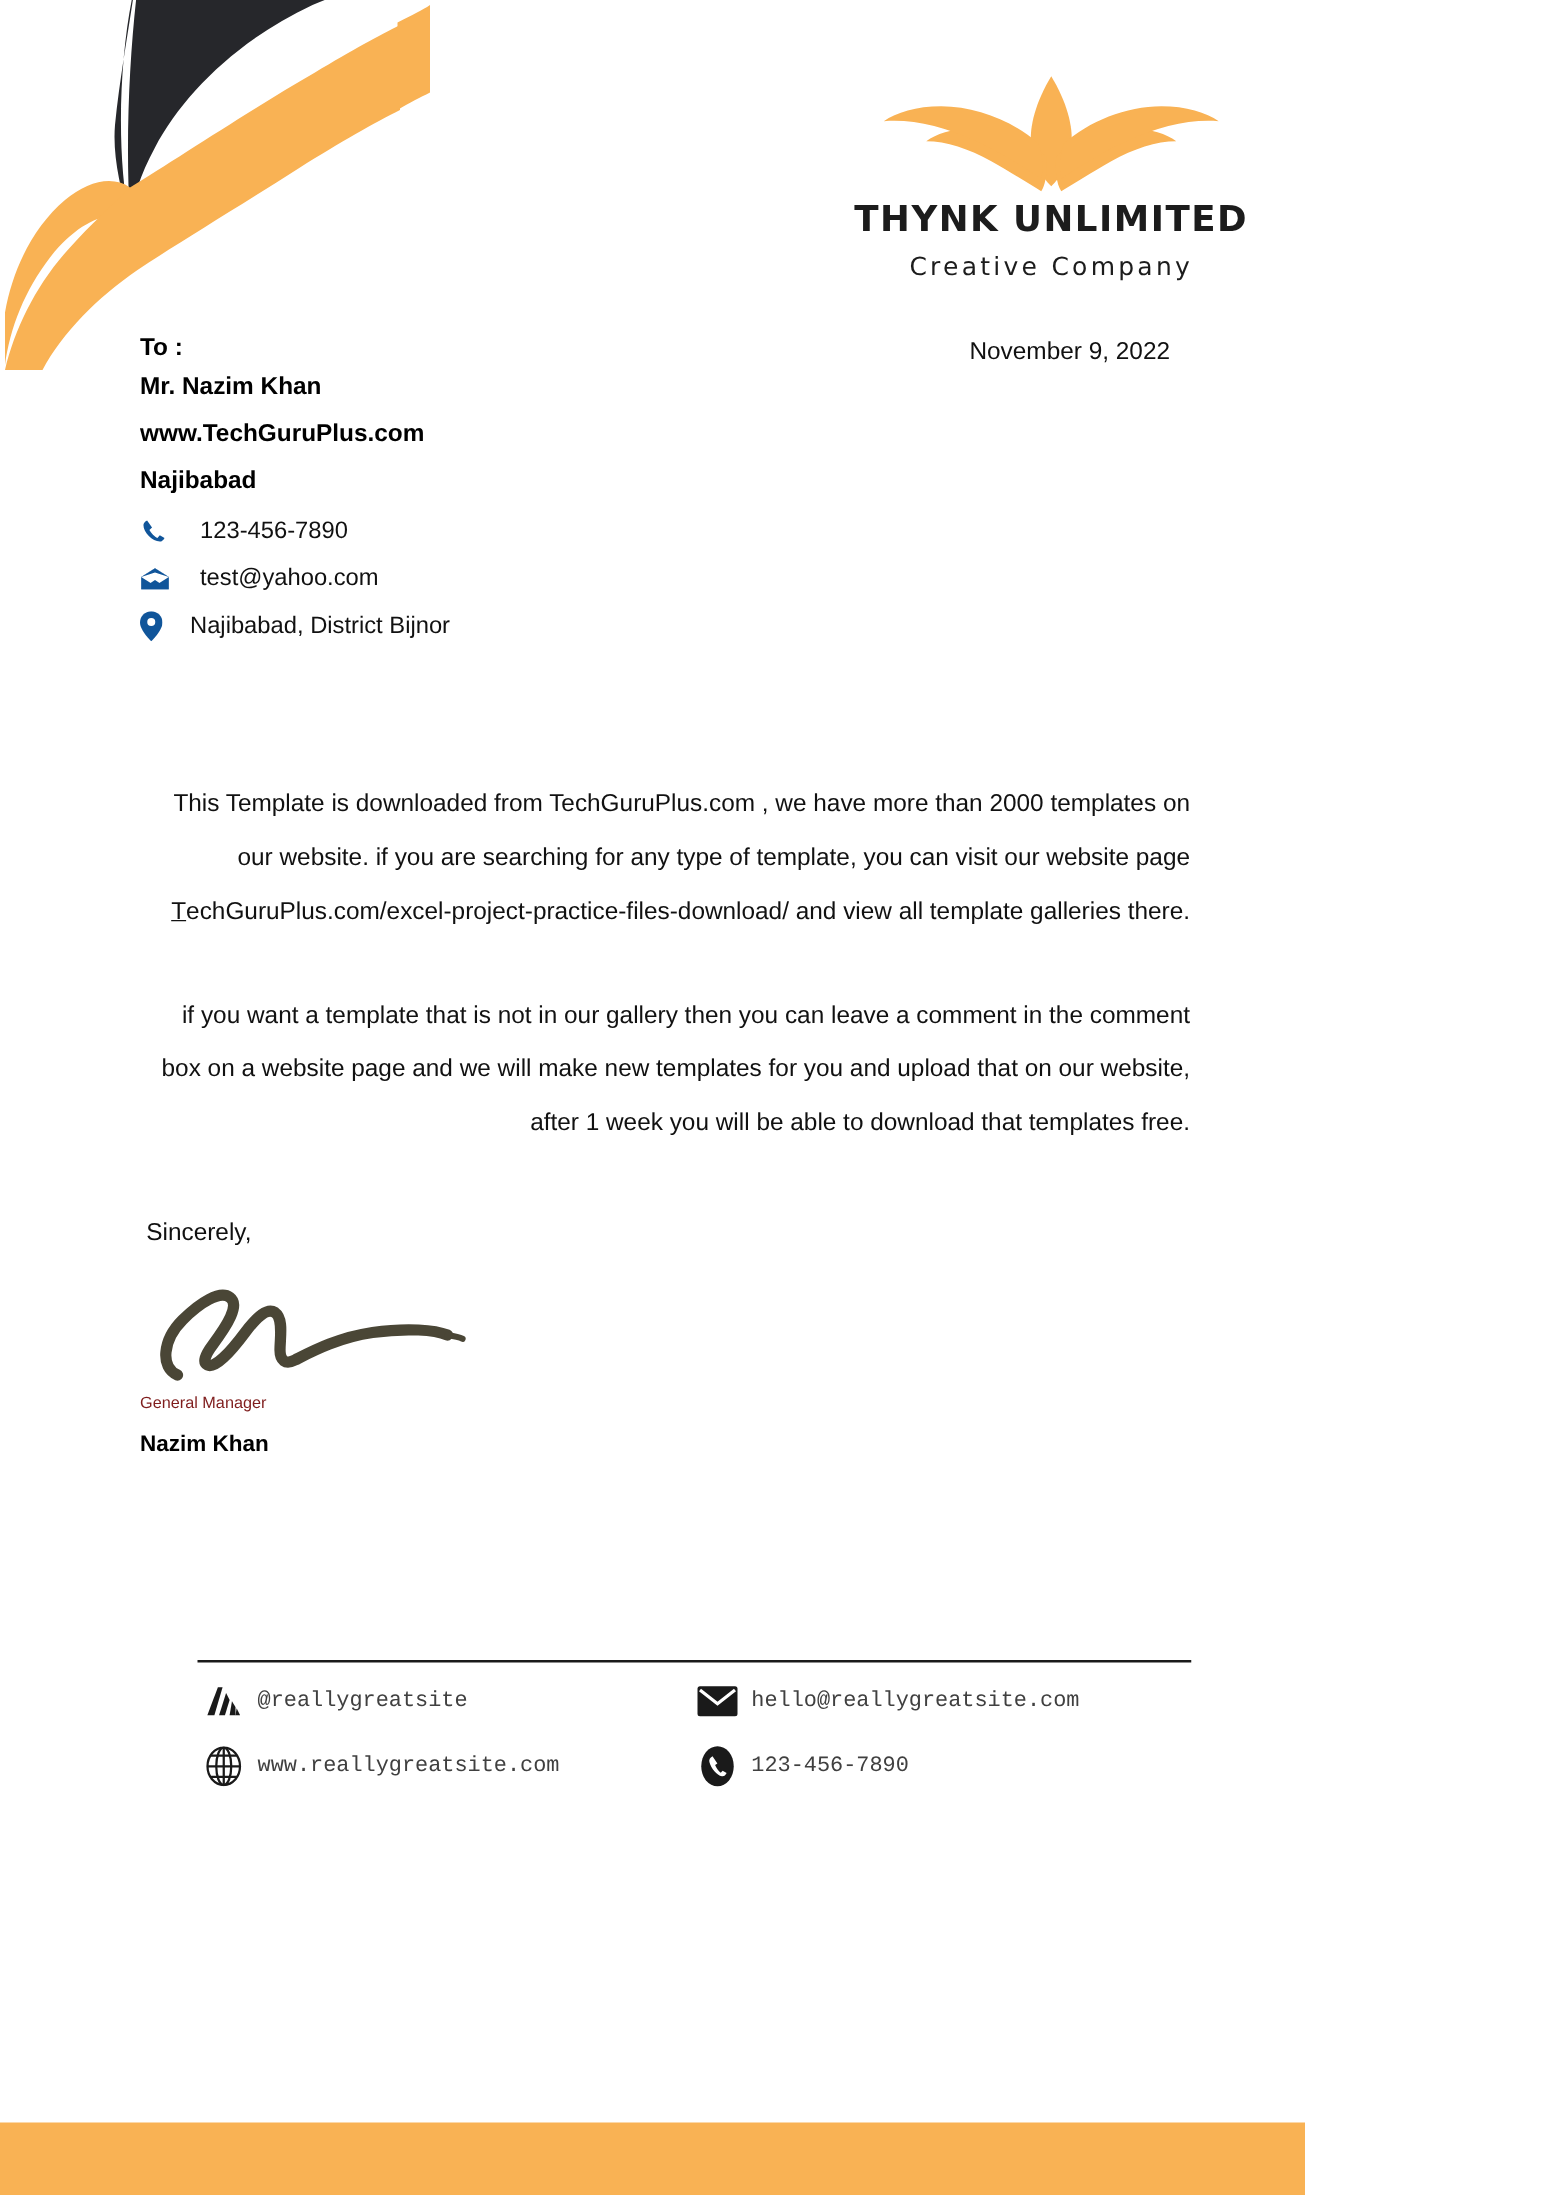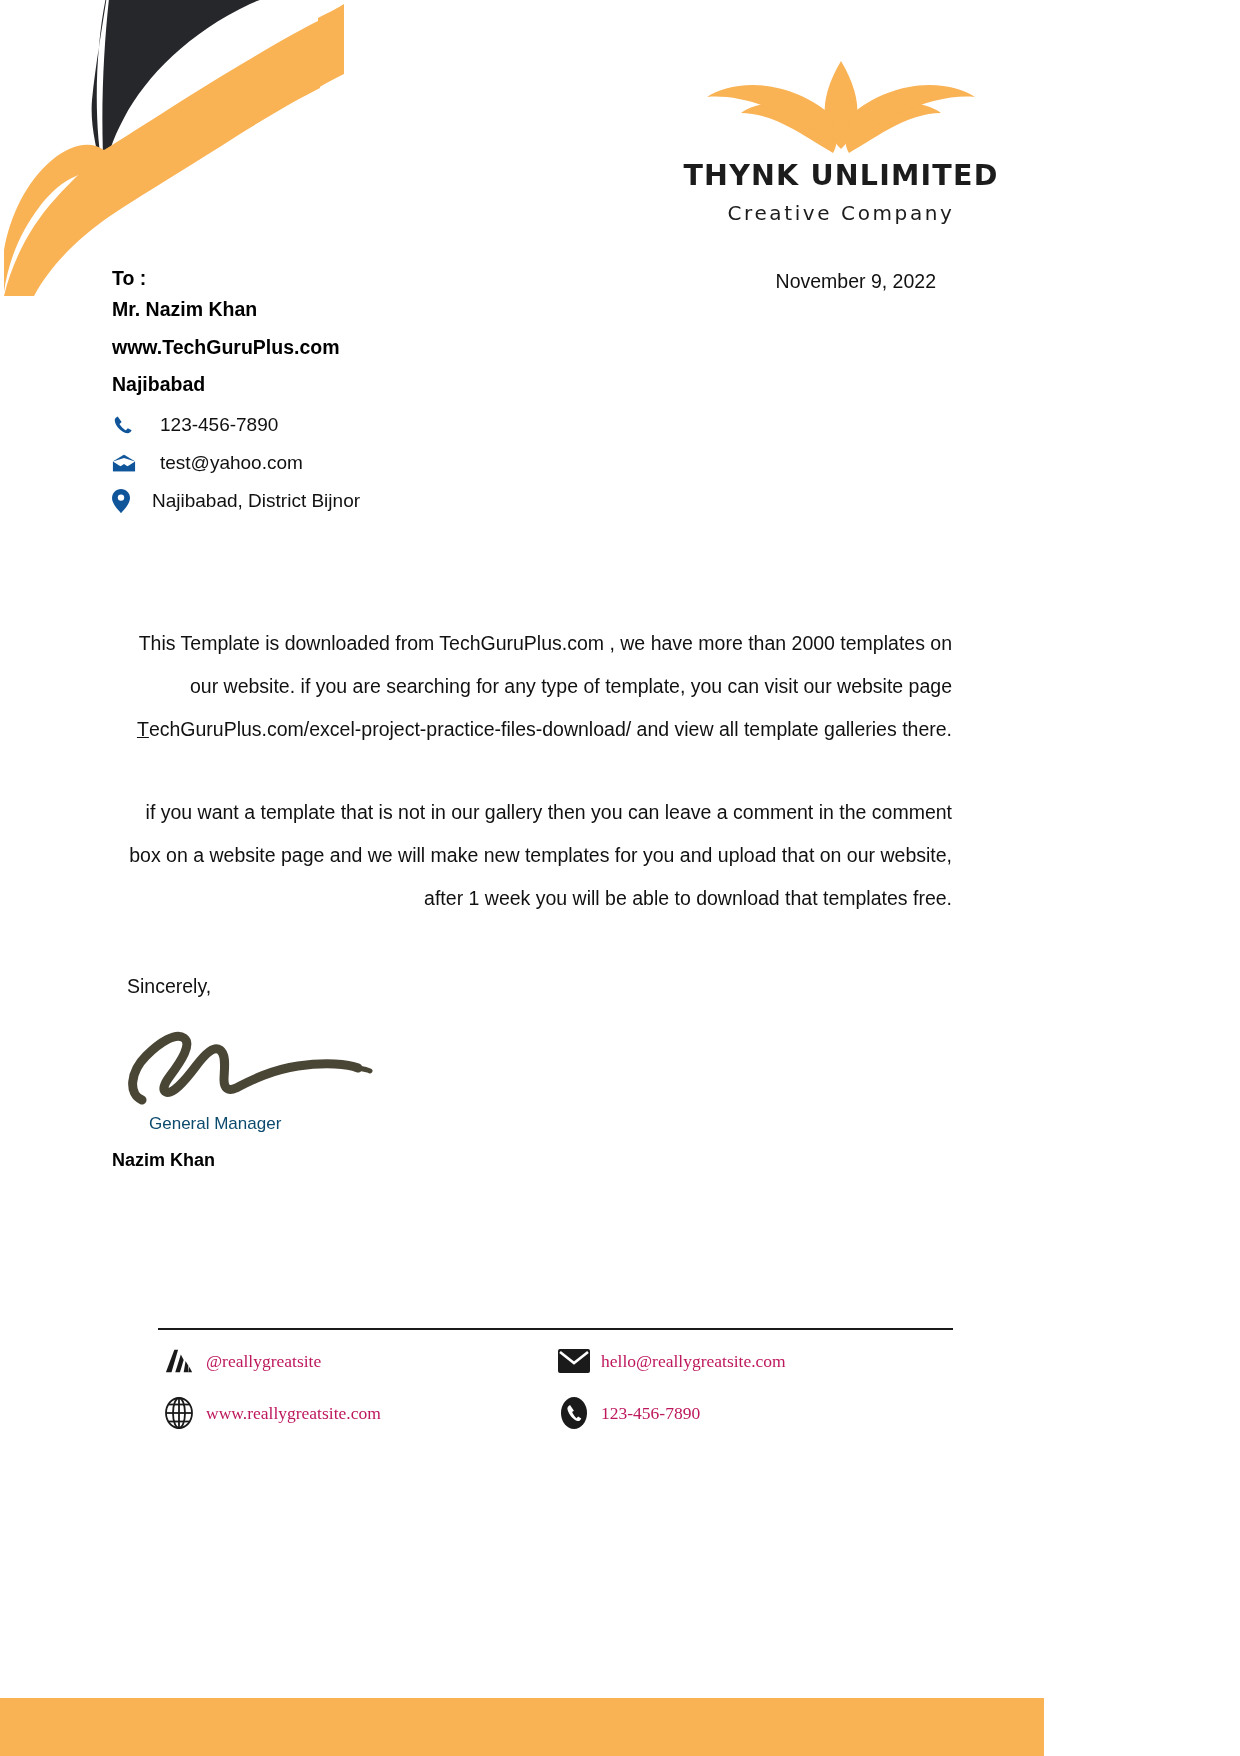--- a/index.html
+++ b/index.html
@@ -136,33 +136,32 @@
     position: absolute;
     top: 975px;
     left: 112px;
     width: 460px;
   }
   .sincerely {
     font-family: "Liberation Sans", sans-serif;
     font-size: 19.5px;
     font-weight: 400;
     color: #111;
-    margin-left: 15px;
+    margin-left: 5px;
   }
   .signature-svg {
     display: block;
     margin: 10px 0 0 8px;
   }
   .role {
     font-family: "Liberation Sans", sans-serif;
-    font-size: 17px;
-    font-weight: 400;
-    color: #0c4a6e;
+    font-size: 13px;
+    font-weight: 400;
+    color: #7f1d1d;
     margin-top: 6px;
-    margin-left: 37px;
   }
   .signer {
     font-family: "Liberation Sans", sans-serif;
     font-size: 18px;
     font-weight: 700;
     color: #000;
     margin-top: 16px;
   }
 
   
@@ -187,23 +186,23 @@
     align-items: center;
   }
   .ficon {
     width: 42px;
     min-width: 42px;
     display: flex;
     align-items: center;
     justify-content: center;
   }
   .ftext {
-    font-family: Liberation Serif, serif;
+    font-family: Liberation Mono, monospace;
     font-size: 17.5px;
-    color: #be185d;
+    color: #404040;
     margin-left: 6px;
     white-space: nowrap;
   }
 
   
   .bottom-bar {
     position: absolute;
     left: 0;
     bottom: 0;
     width: 100%;

